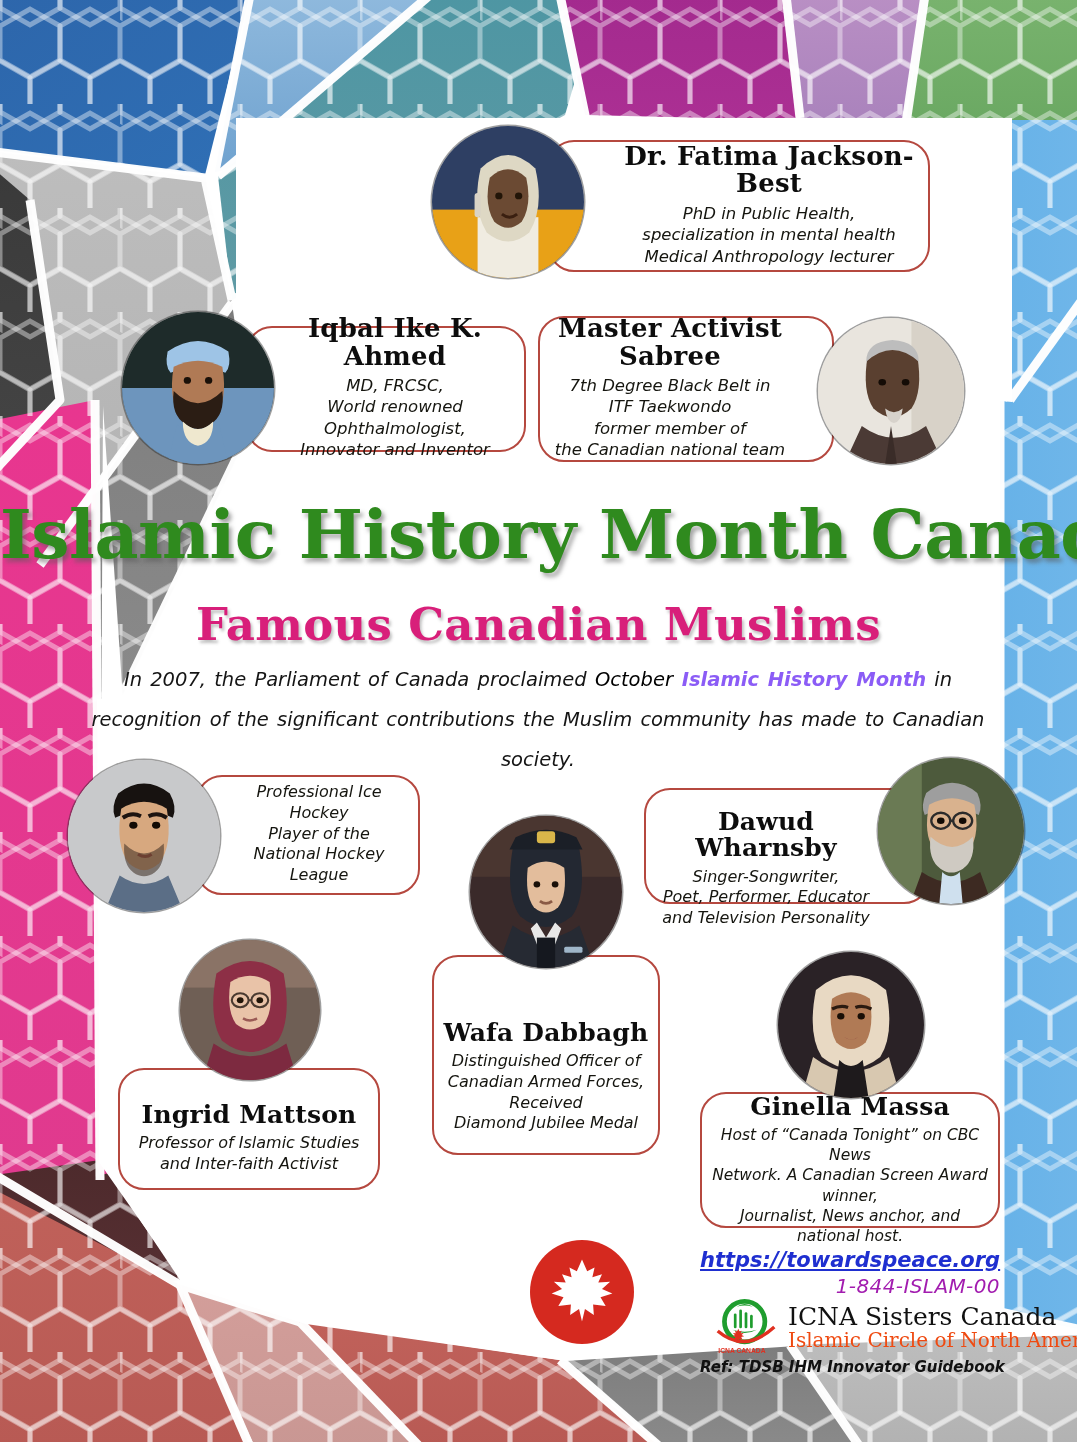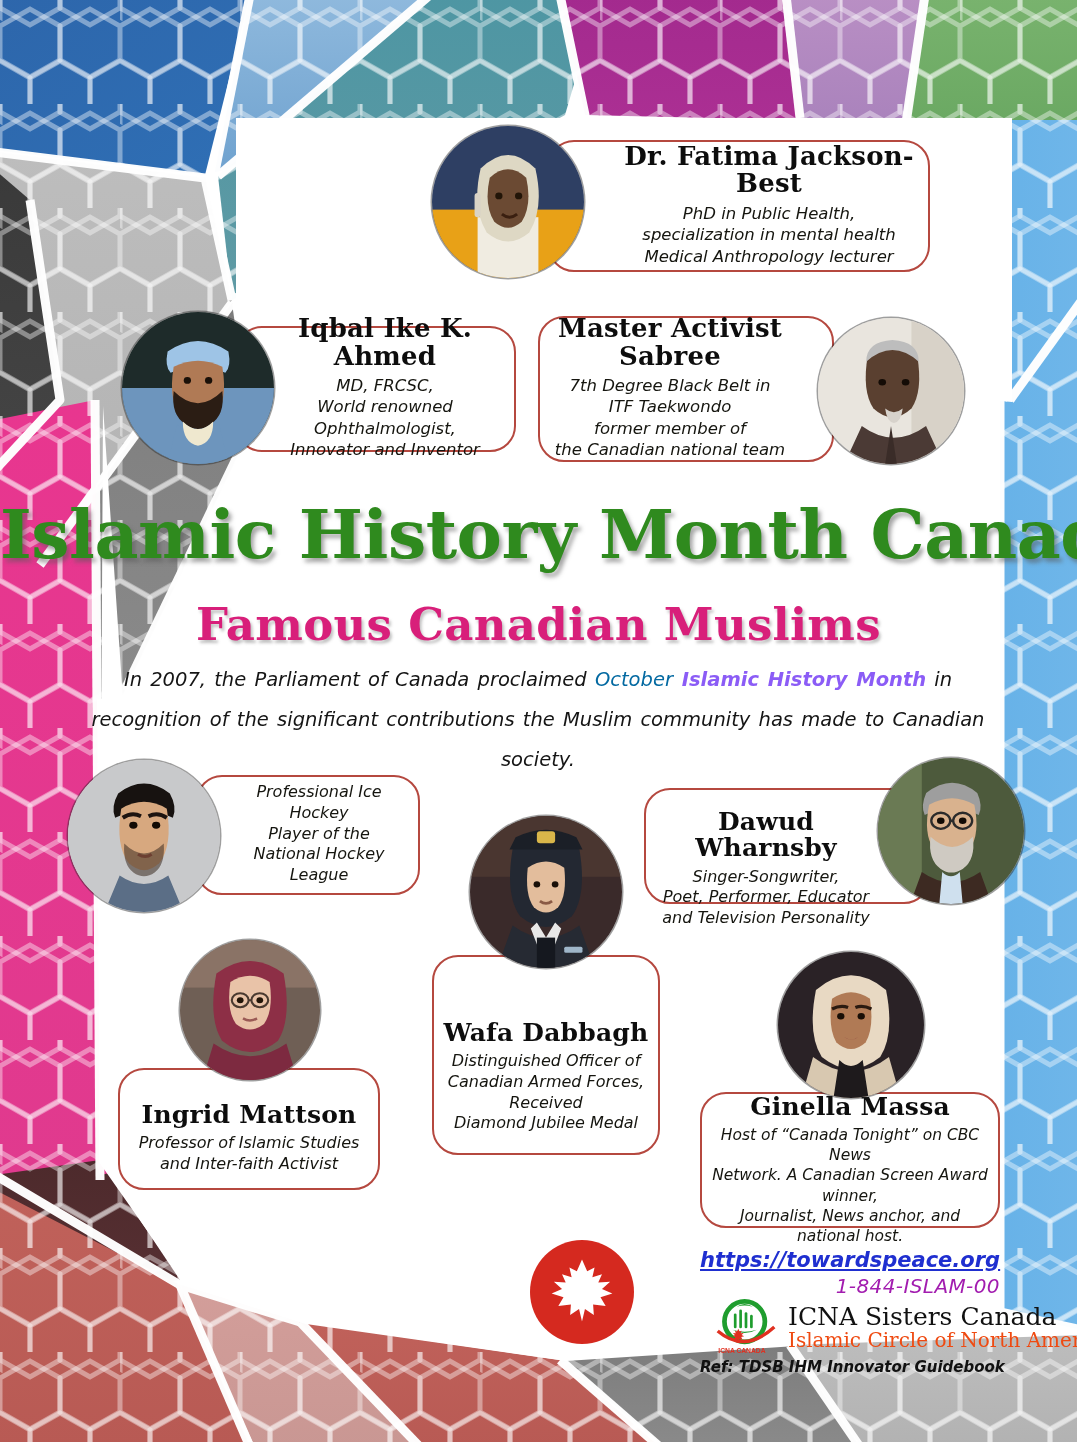--- a/index.html
+++ b/index.html
@@ -80,21 +80,21 @@
   .intro{
     position:absolute;
     text-align:center;
     font-family:"DejaVu Sans","Liberation Sans",sans-serif;
     font-style:italic;
     font-size:19.5px;
     line-height:2.05;
     color:#151515;
     word-spacing:2px;
   }
-  .intro .hl{color:#0369a1;}
+  .intro .hl{color:#000000;}
   .intro .bd{font-weight:bold;color:#8b5cf6;}
 
   
   .leaf-badge{position:absolute;width:104px;height:104px;border-radius:50%;background:#d5291f;
     display:flex;align-items:center;justify-content:center;z-index:6;}
   .leaf-badge svg{width:74px;height:74px;display:block;}
 
   .f-url{
     position:absolute;text-align:center;
     font-family:"DejaVu Sans","Liberation Sans",sans-serif;
@@ -313,21 +313,21 @@
         <rect y="50" width="100" height="50" fill="#6d95bd"></rect>
         <path d="M30 26 q20 -14 40 0 q2 10 -2 14 q-18 -8 -36 0 q-4 -4 -2 -14 Z" fill="#9ec4e6"></path>
         <path d="M34 36 q16 -8 32 0 q4 24 -6 34 q-10 8 -20 0 q-10 -10 -6 -34 Z" fill="#b07a55"></path>
         <path d="M34 52 q16 16 32 0 q2 16 -8 22 q-8 6 -16 0 q-10 -6 -8 -22 Z" fill="#2b1d14"></path>
         <ellipse cx="43" cy="45" rx="2.4" ry="2.2" fill="#1a1008"></ellipse>
         <ellipse cx="57" cy="45" rx="2.4" ry="2.2" fill="#1a1008"></ellipse>
         <path d="M36 74 q14 12 28 0 l6 26 h-40 Z" fill="#6d95bd"></path>
         <path d="M40 72 q10 10 20 0 q0 14 -10 16 q-10 -2 -10 -16 Z" fill="#efe8cf"></path>
       </svg>
     </div>
-    <div class="card" style="left:236px;top:326px;width:280px;height:126px;padding:10px 12px 12px 30px;">
+    <div class="card" style="left:246px;top:326px;width:280px;height:126px;padding:10px 12px 12px 30px;">
       <div class="nm" style="font-size:26px;">Iqbal Ike K. Ahmed</div>
       <div class="ds" style="font-size:16.5px;">MD, FRCSC,
 World renowned Ophthalmologist,
 Innovator and Inventor</div>
     </div>
 
     <div class="portrait" style="left:818px;top:318px;width:146px;height:146px;">
       <svg viewBox="0 0 100 100">
           <rect width="100" height="100" fill="#e9e5de"></rect>
         <rect x="64" width="36" height="100" fill="#d8d2c8"></rect>

